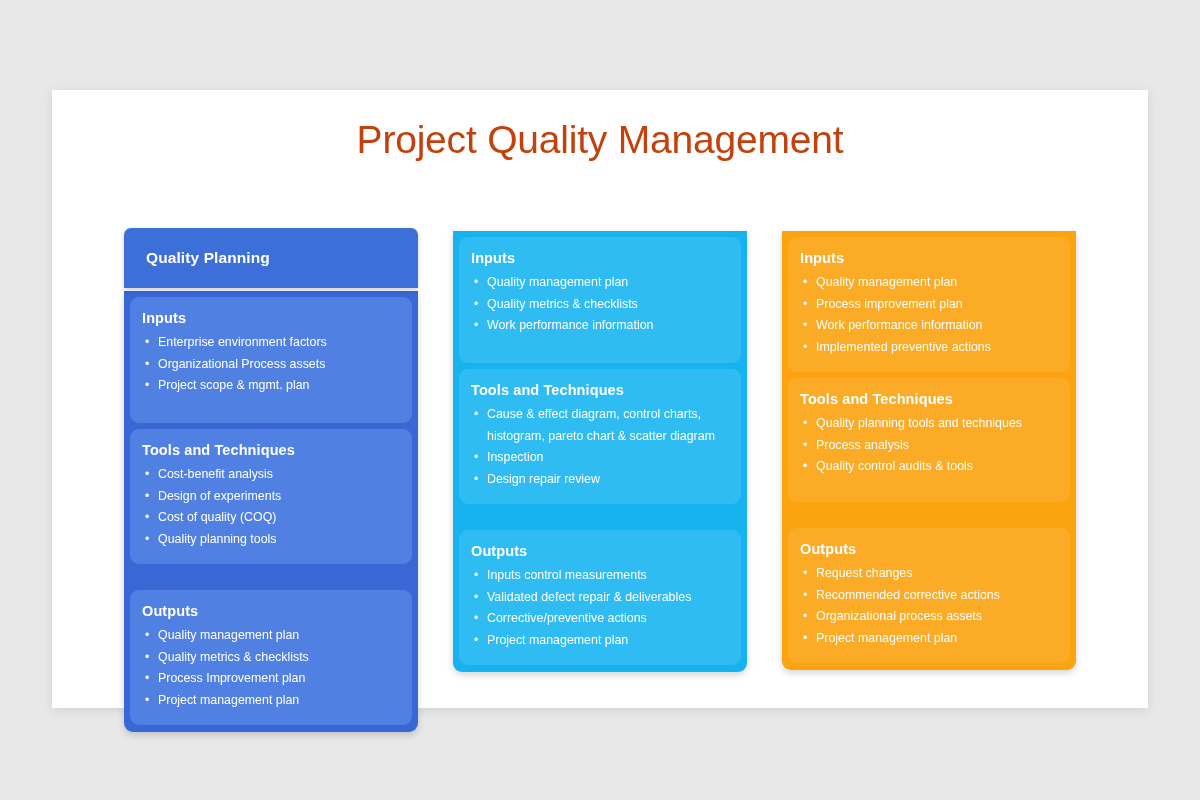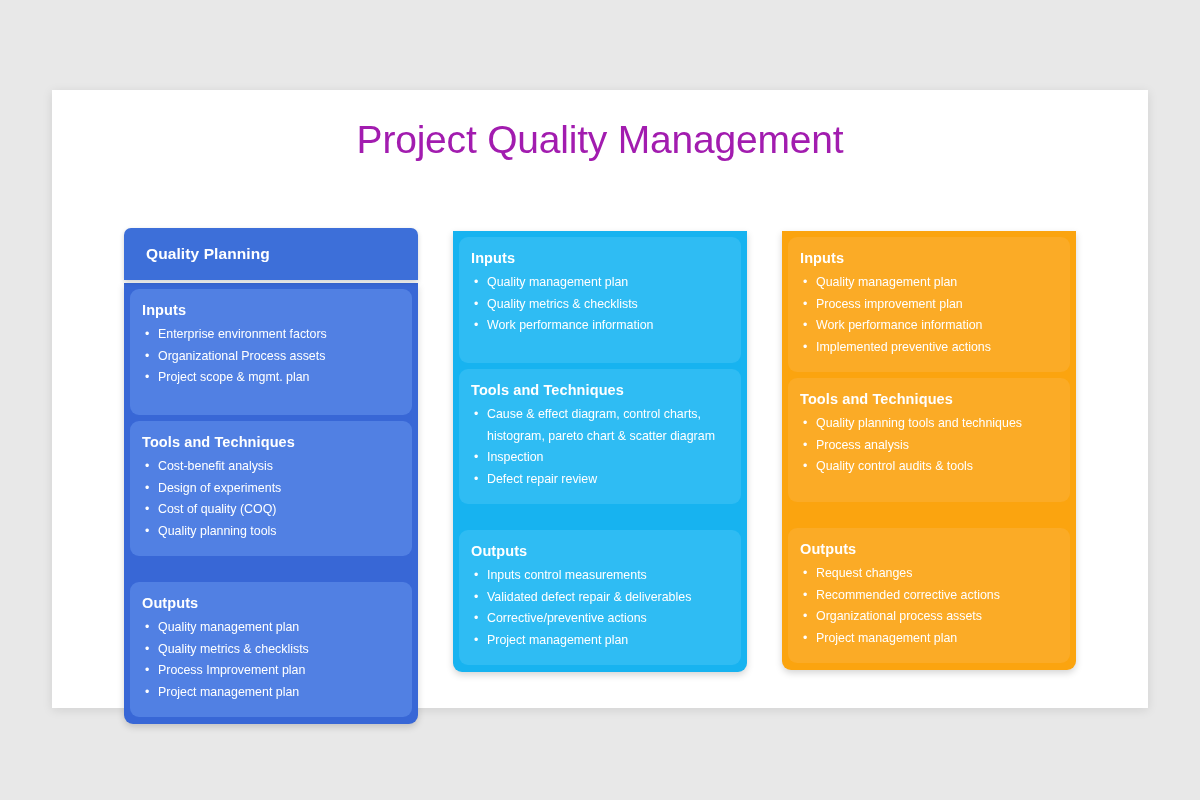--- a/index.html
+++ b/index.html
@@ -27,21 +27,21 @@
   }
 
   #title {
     position: absolute;
     left: 0;
     top: 28px;
     width: 100%;
     text-align: center;
     font-size: 39px;
     font-weight: 400;
-    color: #a21caf;
+    color: #c2410c;
     letter-spacing: -0.2px;
   }
 
   #subtitle {
     position: absolute;
     left: 0;
     top: 83px;
     width: 100%;
     text-align: center;
     font-size: 15px;
@@ -58,21 +58,21 @@
     justify-content: space-between;
   }
 
   .column {
     width: 294px;
     display: flex;
     flex-direction: column;
   }
 
   .col-header {
-    height: 52px;
+    height: 60px;
     border-radius: 7px 7px 0 0;
     display: flex;
     align-items: center;
     padding: 0 0 0 22px;
     box-shadow: 0 2px 5px rgba(0,0,0,0.18);
     position: relative;
     z-index: 2;
   }
 
   .col-header-title {
@@ -250,21 +250,21 @@
               <div class="bullet">
                 <span class="bullet-dot">•</span>
                 <span class="bullet-text">Cause &amp; effect diagram, control charts, histogram, pareto chart &amp; scatter diagram</span>
               </div>
               <div class="bullet">
                 <span class="bullet-dot">•</span>
                 <span class="bullet-text">Inspection</span>
               </div>
               <div class="bullet">
                 <span class="bullet-dot">•</span>
-                <span class="bullet-text">Defect repair review</span>
+                <span class="bullet-text">Design repair review</span>
               </div>
             </div>
           </div>
           <div class="section outputs">
             <div class="section-title">Outputs</div>
             <div class="bullets">
               <div class="bullet">
                 <span class="bullet-dot">•</span>
                 <span class="bullet-text">Inputs control measurements</span>
               </div>

